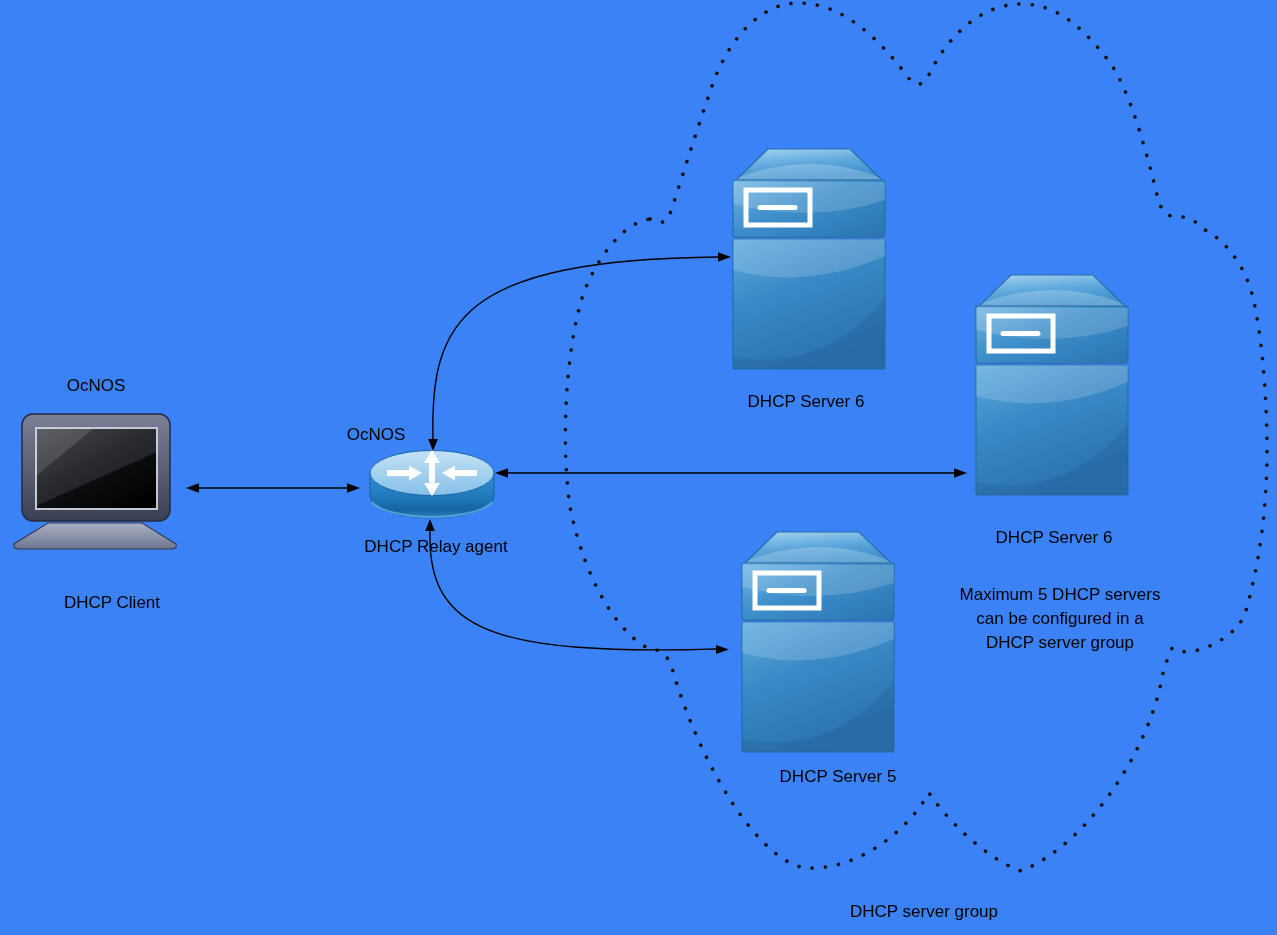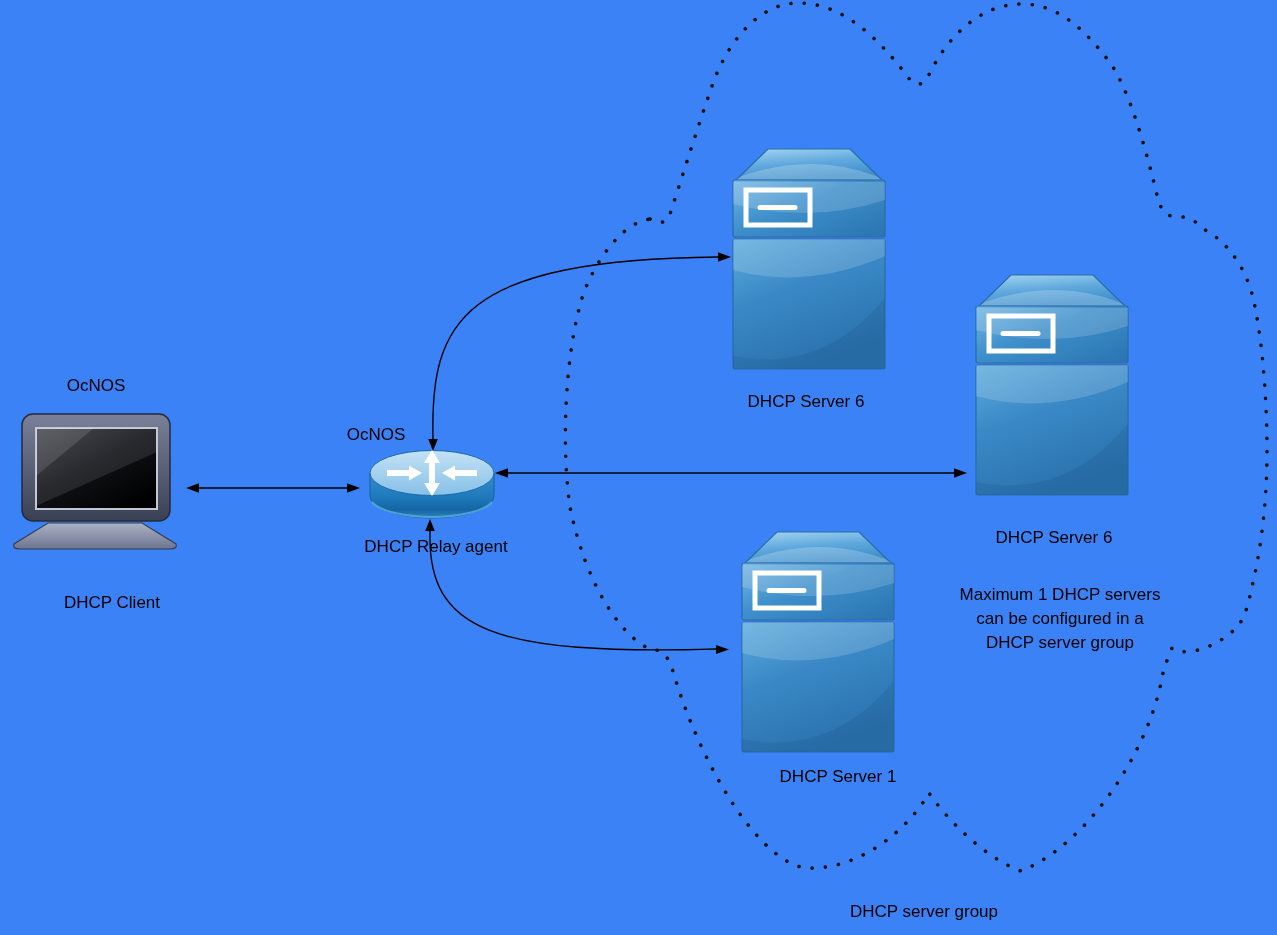--- a/index.html
+++ b/index.html
@@ -158,19 +158,19 @@
     <use href="#server-icon" x="975" y="274"></use>
     <use href="#server-icon" x="741" y="531"></use>
   </svg>
 
   <div class="lbl" style="left:36px;top:374px;width:120px;">OcNOS</div>
   <div class="lbl" style="left:32px;top:551px;width:160px;margin-top:40px;">DHCP Client</div>
   <div class="lbl" style="left:316px;top:423px;width:120px;">OcNOS</div>
   <div class="lbl" style="left:356px;top:535px;width:160px;">DHCP Relay agent</div>
   <div class="lbl" style="left:726px;top:390px;width:160px;">DHCP Server 6</div>
   <div class="lbl" style="left:974px;top:526px;width:160px;">DHCP Server 6</div>
-  <div class="lbl" style="left:758px;top:765px;width:160px;">DHCP Server 1</div>
-  <div class="lbl" style="left:938px;top:583px;width:244px;">Maximum 1 DHCP servers
+  <div class="lbl" style="left:758px;top:765px;width:160px;">DHCP Server 5</div>
+  <div class="lbl" style="left:938px;top:583px;width:244px;">Maximum 5 DHCP servers
 can be configured in a
 DHCP server group</div>
   <div class="lbl" style="left:814px;top:900px;width:220px;">DHCP server group</div>
 
 </div>
 
 </body></html>

